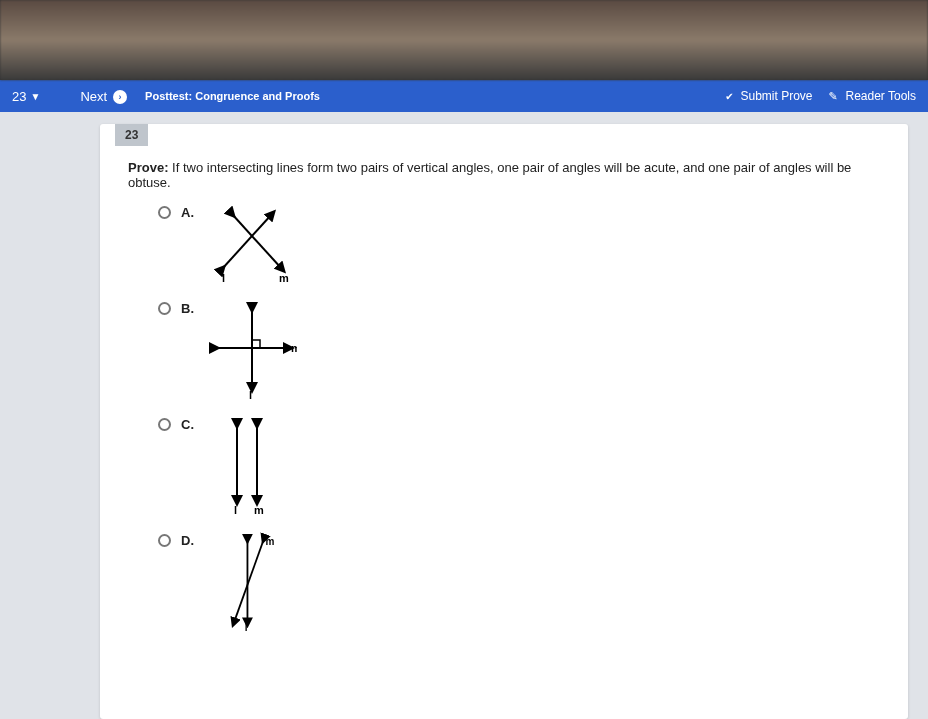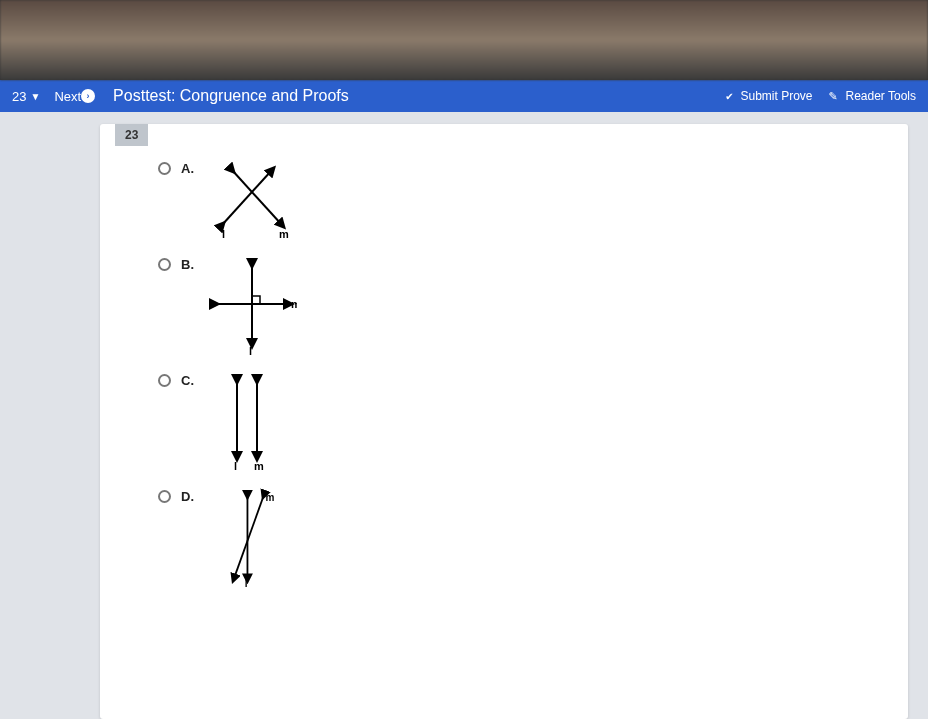--- a/index.html
+++ b/index.html
@@ -27,37 +27,39 @@
     }
     .page-num {
       display: flex;
       align-items: center;
       gap: 4px;
       margin-right: 14px;
     }
     .chev { font-size: 10px; }
     .next-btn {
       display: flex;
-      align-items: flex-start;
+      align-items: flex-end;
+      gap: 6px;
       margin-right: 18px;
       cursor: pointer;
+      margin-left: 26px;
     }
     .circle-arrow {
       background: #fff;
       color: #2b5fcc;
       border-radius: 50%;
       width: 14px;
       height: 14px;
       display: inline-flex;
       align-items: center;
       justify-content: center;
       font-size: 9px;
       font-weight: bold;
     }
-    .title { flex: 1; font-size: 16px; }
+    .title { flex: 1; font-size: 11px; font-weight: bold; }
     .submit-btn {
       display: flex;
       align-items: center;
       gap: 5px;
       margin-right: 16px;
       font-size: 12px;
       cursor: pointer;
     }
     .reader-tools {
       display: flex;
@@ -164,20 +166,24 @@
   <div class="reader-tools">
     <span class="wrench-icon">✎</span>
     <span>Reader Tools</span>
   </div>
 </div>
 
 <div class="main-area">
   <div class="question-card">
     <div class="q-num-tab">23</div>
     <div class="question-content">
+      <div class="prove-line">
+        <strong>Prove:</strong>
+        <span>If two intersecting lines form two pairs of vertical angles, one pair of angles will be acute, and one pair of angles will be obtuse.</span>
+      </div>
 
       <div class="options">
 
         <div class="option-row">
           <div class="option-radio"></div>
           <div class="option-label">A.</div>
           <div class="diagram-slot">
             <svg viewBox="0 0 90 80">
               <defs>
                 <marker id="arr" markerWidth="6" markerHeight="6" refX="3" refY="3" orient="auto">

